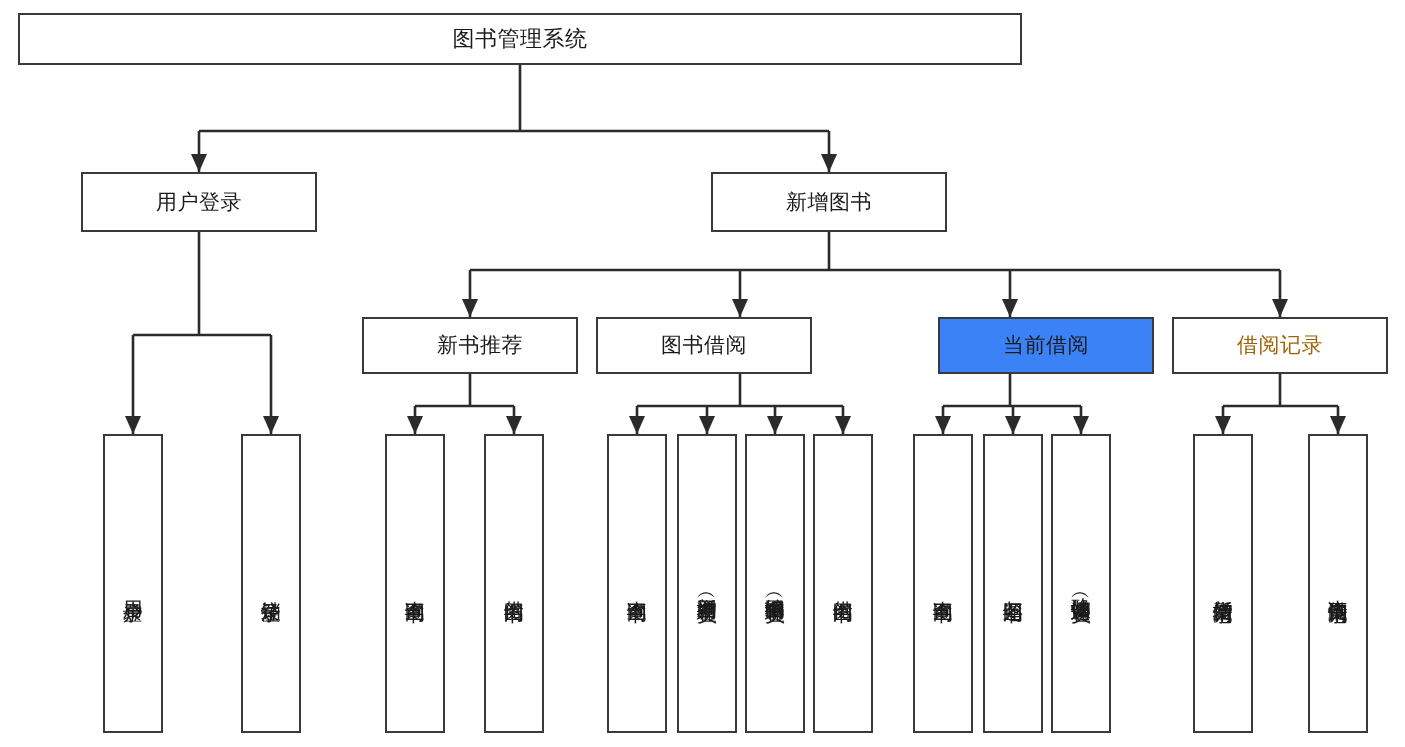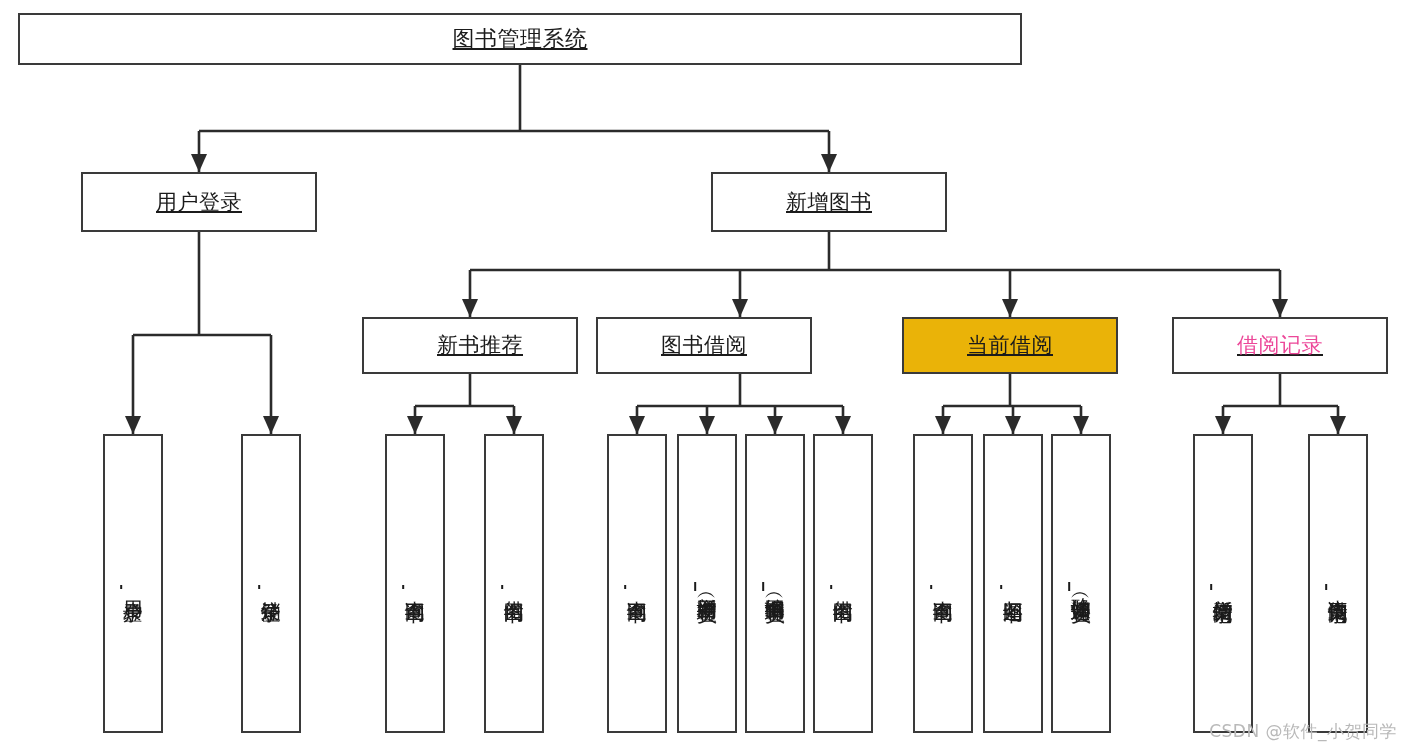--- a/index.html
+++ b/index.html
@@ -21,21 +21,20 @@
   }
   .node {
     position: absolute;
     box-sizing: border-box;
     background: #ffffff;
     border: 2px solid #3a3a3a;
     display: flex;
     align-items: center;
     justify-content: center;
     color: #1b1b1b;
-    text-decoration: underline;
   }
   .node-label {
     display: block;
     text-align: center;
     line-height: 1.18;
     white-space: nowrap;
   }
   .node.horizontal .node-label {
     font-size: 21px;
     letter-spacing: 0.5px;
@@ -145,25 +144,25 @@
       </div>
       <div class="node horizontal" style="left: 711px; top: 172px; width: 236px; height: 60px; border-color: rgb(58, 58, 58); background: rgb(255, 255, 255);">
         <span class="node-label" style="color: rgb(27, 27, 27);">新增图书</span>
       </div>
       <div class="node horizontal" style="left: 362px; top: 317px; width: 216px; height: 57px; border-color: rgb(58, 58, 58); background: rgb(255, 255, 255); padding-left: 20px;">
         <span class="node-label" style="color: rgb(27, 27, 27);">新书推荐</span>
       </div>
       <div class="node horizontal" style="left: 596px; top: 317px; width: 216px; height: 57px; border-color: rgb(58, 58, 58); background: rgb(255, 255, 255);">
         <span class="node-label" style="color: rgb(27, 27, 27);">图书借阅</span>
       </div>
-      <div class="node horizontal" style="left: 902px; top: 317px; width: 216px; height: 57px; border-color: rgb(58, 58, 58); background: #eab308;">
+      <div class="node horizontal" style="left: 938px; top: 317px; width: 216px; height: 57px; border-color: rgb(58, 58, 58); background: #3b82f6;">
         <span class="node-label" style="color: rgb(27, 27, 27);">当前借阅</span>
       </div>
       <div class="node horizontal" style="left: 1172px; top: 317px; width: 216px; height: 57px; border-color: rgb(58, 58, 58); background: rgb(255, 255, 255);">
-        <span class="node-label" style="color: #ec4899;">借阅记录</span>
+        <span class="node-label" style="color: #a16207;">借阅记录</span>
       </div>
       <div class="node vertical center" style="left: 103px; top: 434px; width: 60px; height: 299px; border-color: rgb(58, 58, 58); background: rgb(255, 255, 255);">
         <span class="node-label" style="color: rgb(27, 27, 27);">用户登录</span>
       </div>
       <div class="node vertical center" style="left: 241px; top: 434px; width: 60px; height: 299px; border-color: rgb(58, 58, 58); background: rgb(255, 255, 255);">
         <span class="node-label" style="color: rgb(27, 27, 27);">注销登录</span>
       </div>
       <div class="node vertical center" style="left: 385px; top: 434px; width: 60px; height: 299px; border-color: rgb(58, 58, 58); background: rgb(255, 255, 255);">
         <span class="node-label" style="color: rgb(27, 27, 27);">查询图书</span>
       </div>
@@ -191,14 +190,13 @@
       <div class="node vertical center" style="left: 1051px; top: 434px; width: 60px; height: 299px; border-color: rgb(58, 58, 58); background: rgb(255, 255, 255);">
         <span class="node-label" style="color: rgb(27, 27, 27);">确认归还（管理员）</span>
       </div>
       <div class="node vertical center" style="left: 1193px; top: 434px; width: 60px; height: 299px; border-color: rgb(58, 58, 58); background: rgb(255, 255, 255);">
         <span class="node-label" style="color: rgb(27, 27, 27);">新增借阅记录</span>
       </div>
       <div class="node vertical center" style="left: 1308px; top: 434px; width: 60px; height: 299px; border-color: rgb(58, 58, 58); background: rgb(255, 255, 255);">
         <span class="node-label" style="color: rgb(27, 27, 27);">查询借阅记录</span>
       </div>
     </div>
-  <div id="watermark">CSDN @软件_小贺同学</div>
 </div>
 
 </body></html>

